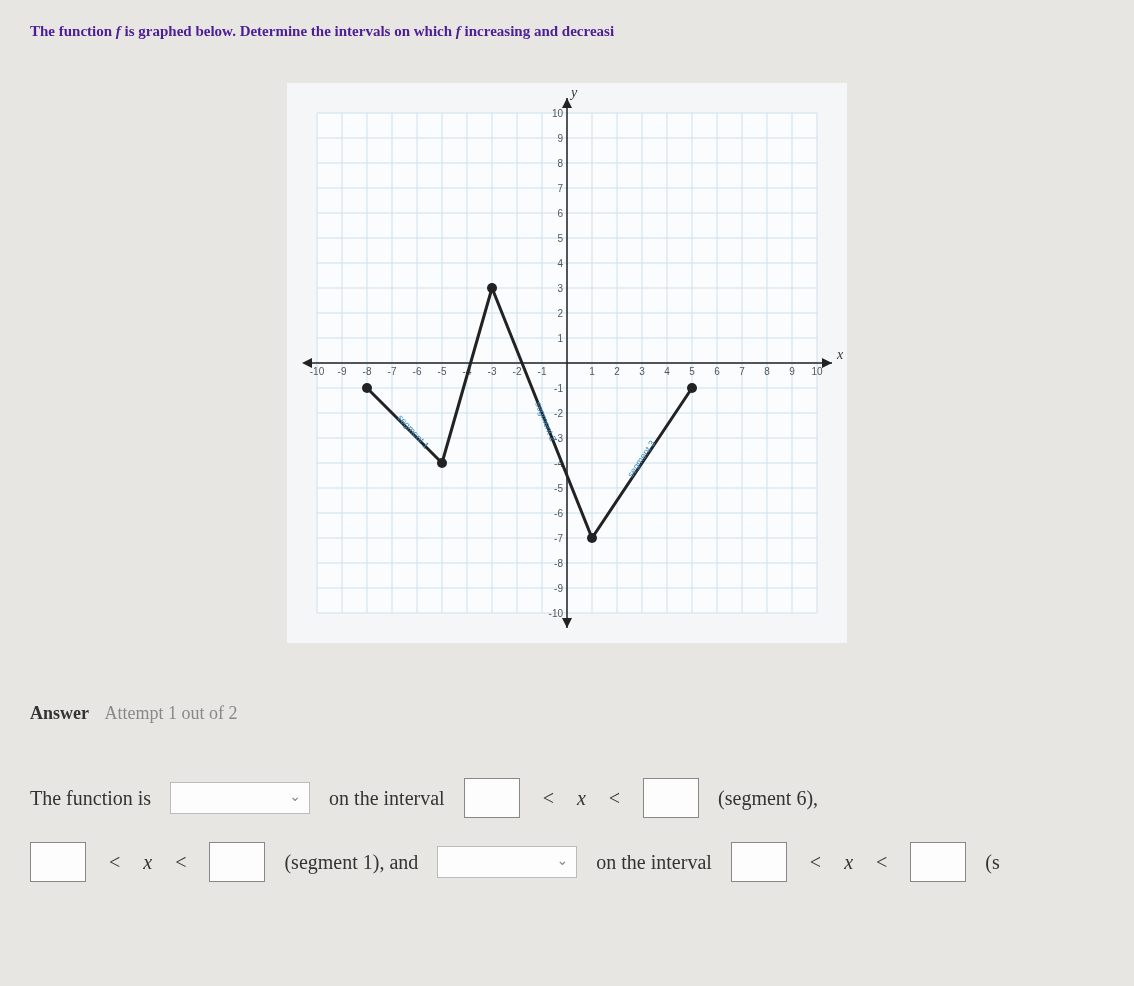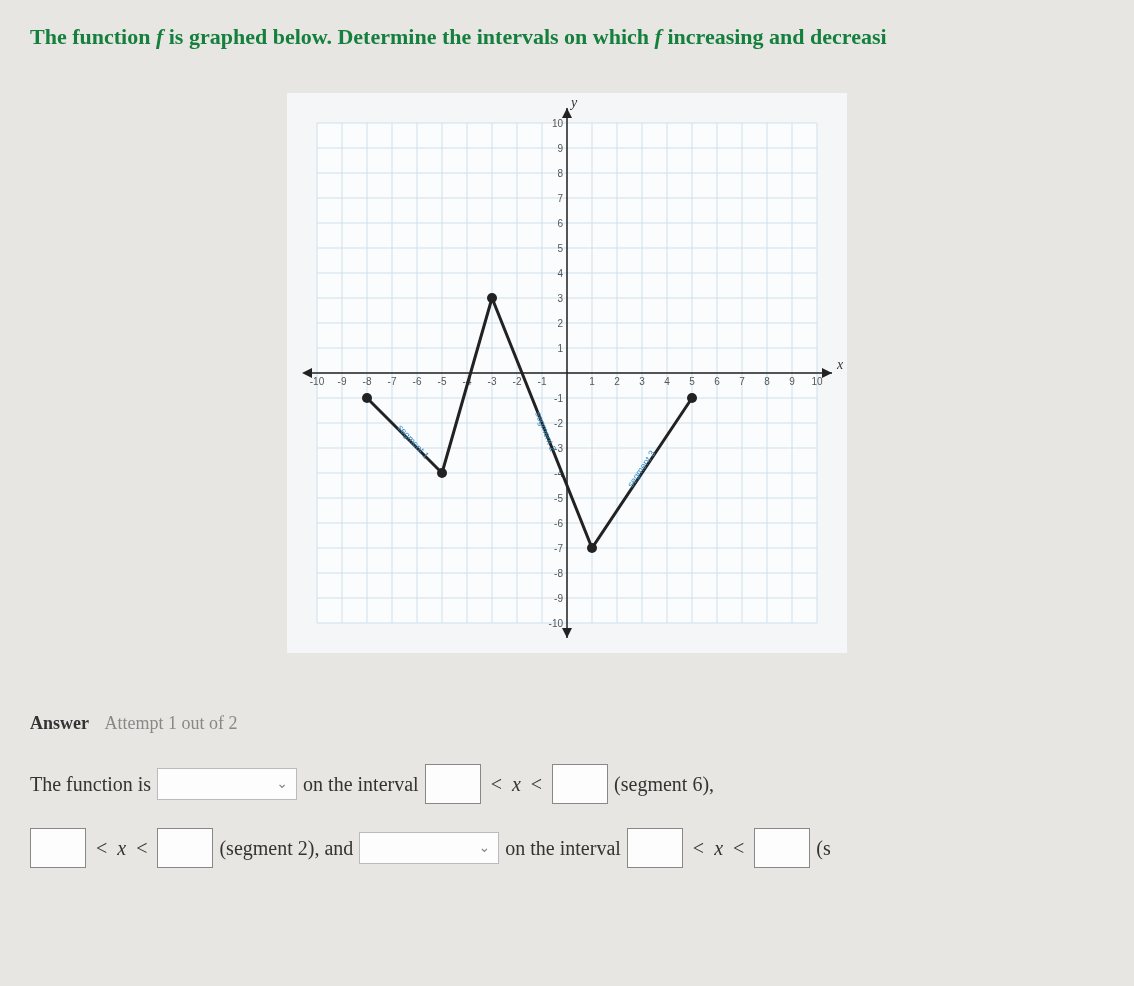--- a/index.html
+++ b/index.html
@@ -6,51 +6,51 @@
     body {
       font-family: Georgia, 'Times New Roman', serif;
       background: #e8e6e3;
       width: 1134px;
       height: 986px;
       padding: 20px 30px;
       color: #2a2a2a;
       position: relative;
     }
     .question {
-      font-size: 22px;
+      font-size: 15px;
       font-weight: bold;
-      color: #15803d;
+      color: #4c1d95;
       margin-bottom: 40px;
       line-height: 1.5;
     }
     .ital { font-style: italic; font-family: 'Times New Roman', serif; }
     .graph-wrap {
       display: flex;
       justify-content: center;
       margin: 10px 0 60px 0;
     }
     .graph {
       width: 560px;
       height: 560px;
       position: relative;
       background: #f4f6f8;
     }
     .answer-row {
       font-size: 18px;
       color: #888;
-      margin: 20px 0 28px 0;
+      margin: 20px 0 52px 0;
     }
     .answer-row .label { color: #333; font-weight: bold; margin-right: 12px; }
     .fill-row {
       font-size: 20px;
       color: #333;
       display: flex;
       align-items: center;
       flex-wrap: wrap;
-      gap: 6px;
+      gap: 19px;
       margin-bottom: 20px;
       line-height: 2.2;
     }
     .dd {
       display: inline-flex;
       align-items: center;
       min-width: 140px;
       height: 32px;
       border: 1px solid #bbb;
       background: #fdfdfd;
@@ -232,21 +232,21 @@
   <span class="numbox"></span>
   <span>(segment 6),</span>
 </div>
 
 <div class="fill-row">
   <span class="numbox"></span>
   <span class="lt">&lt;</span>
   <span class="mathx">x</span>
   <span class="lt">&lt;</span>
   <span class="numbox"></span>
-  <span>(segment 2), and</span>
+  <span>(segment 1), and</span>
   <span class="dd"></span>
   <span>on the interval</span>
   <span class="numbox"></span>
   <span class="lt">&lt;</span>
   <span class="mathx">x</span>
   <span class="lt">&lt;</span>
   <span class="numbox"></span>
   <span>(s</span>
 </div>
 

